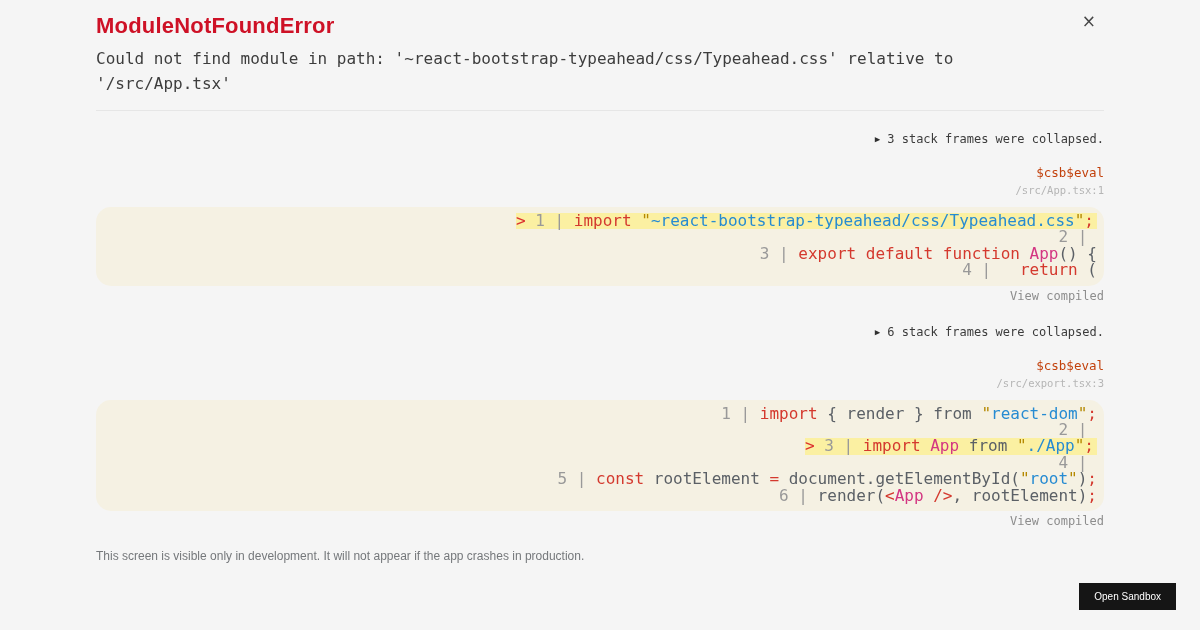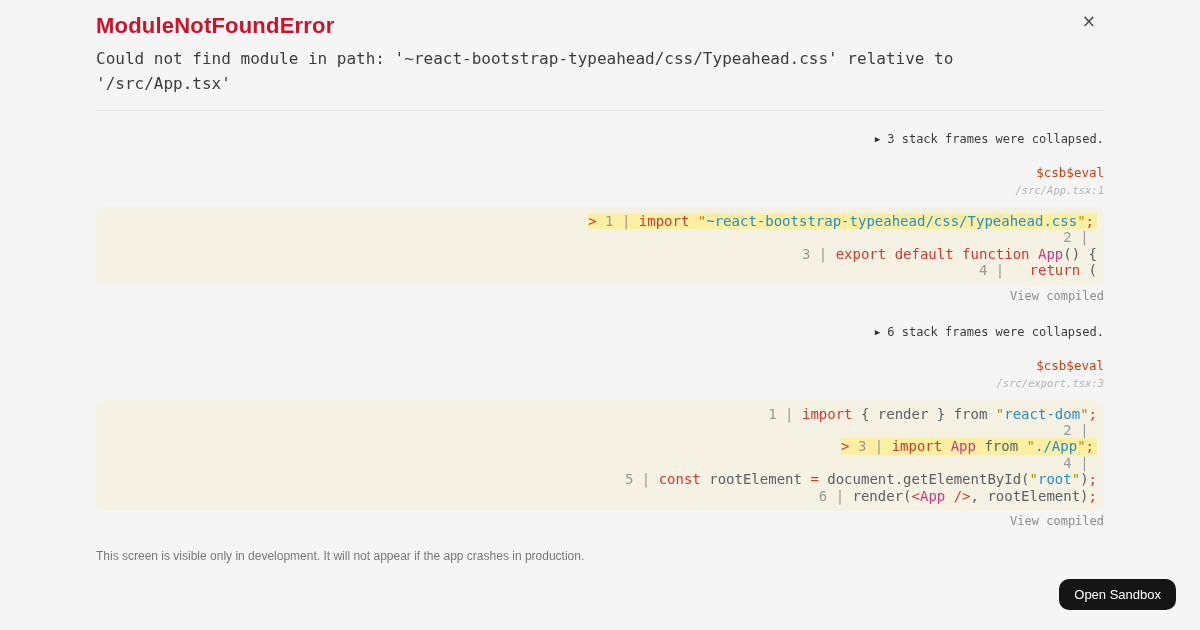--- a/index.html
+++ b/index.html
@@ -61,29 +61,28 @@
     margin-top: 19px;
     font-family: "DejaVu Sans Mono", monospace;
     font-size: 12.5px;
     color: #c2410c;
   }
   .fn-loc {
     margin-top: 4px;
     font-family: "DejaVu Sans Mono", monospace;
     font-size: 10.5px;
     color: #b5b5b5;
-    font-style: italic;
   }
   .code-block {
     margin-top: 11px;
     background: #f5f1e3;
-    border-radius: 9px;
+    border-radius: 15px;
     padding: 6px 7px 7px 7px;
     font-family: "DejaVu Sans Mono", monospace;
-    font-size: 14px;
+    font-size: 16px;
     line-height: 16.4px;
     color: #5b6066;
     text-decoration: underline;
   }
   .code-line { white-space: pre; }
   .line-inner { display: inline-block; white-space: pre; }
   .line-inner.hl { background: #fbf0a2; padding-right: 3px; }
   .tk-marker { color: #dc322f; }
   .tk-num { color: #999999; }
   .tk-gut { color: #999999; }
@@ -107,24 +106,24 @@
     line-height: 16.5px;
     color: #75787b;
   }
   .open-sandbox-btn {
     position: fixed;
     right: 24px;
     bottom: 20px;
     background: #151515;
     color: #ffffff;
     border: none;
-    border-radius: 10px;
+    border-radius: 0;
     padding: 8px 15px;
     font-family: "Liberation Sans", sans-serif;
-    font-size: 13px;
+    font-size: 10px;
     cursor: pointer;
   }
 </style>
 </head>
 <body>
 
 <div class="content">
   <div class="overlay-header">
     <div class="error-title">ModuleNotFoundError</div>
     <div class="close-btn">×</div>

